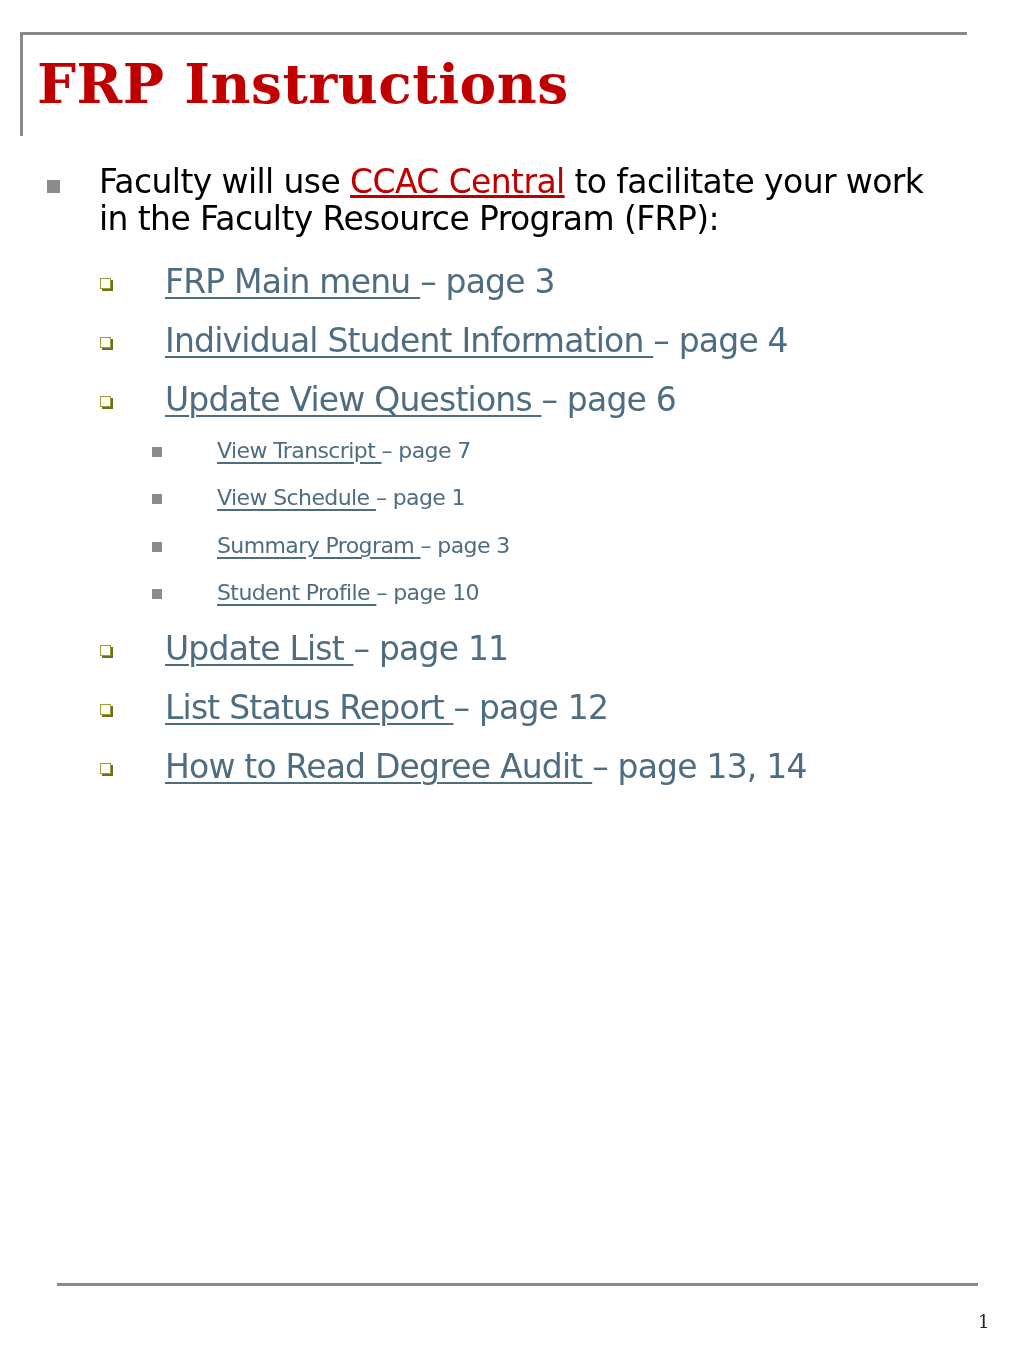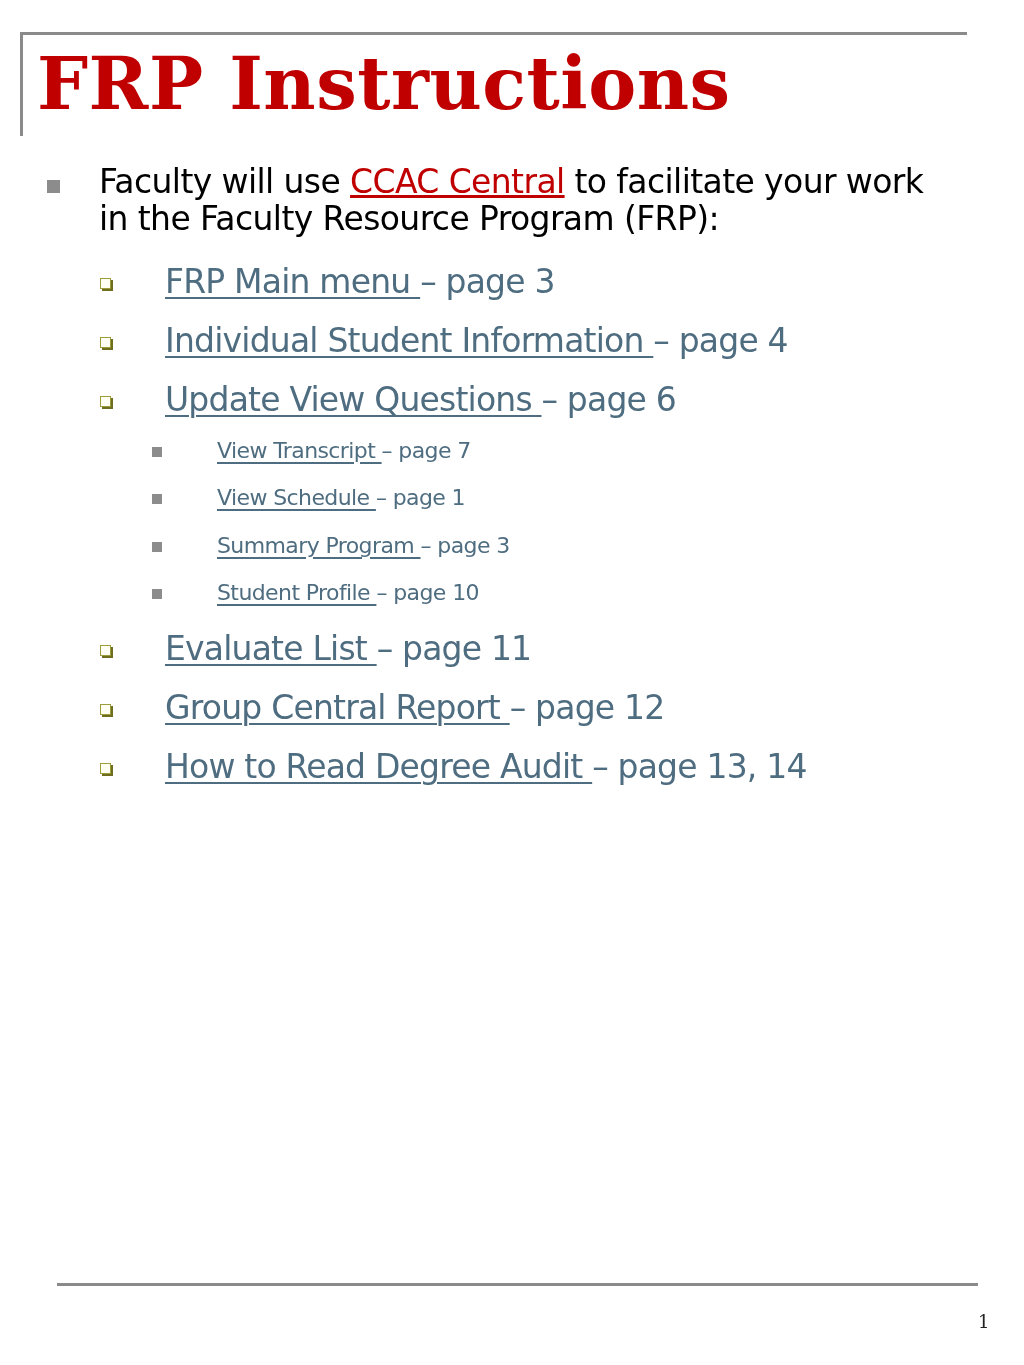--- a/index.html
+++ b/index.html
@@ -30,21 +30,21 @@
       height: 104px;
       background: #8a8a8a;
     }
     .title {
       position: absolute;
       left: 37px;
       top: 48px;
       margin: 0;
       font-family: "DejaVu Serif", serif;
       font-weight: bold;
-      font-size: 72px;
+      font-size: 55px;
       line-height: 72px;
       color: #c00000;
       letter-spacing: 0.5px;
     }
     .content {
       position: absolute;
       left: 0;
       top: 0;
       width: 1024px;
     }
@@ -196,26 +196,26 @@
     <div class="text"><a class="link">Summary Program </a><span>– page 3</span></div>
   </div>
 
   <div class="lvl3" style="top:577px;">
     <span class="bullet"></span>
     <div class="text"><a class="link">Student Profile </a><span>– page 10</span></div>
   </div>
 
   <div class="lvl2" style="top:629px;">
     <span class="bullet"></span>
-    <div class="text"><a class="link">Evaluate List </a><span>– page 11</span></div>
+    <div class="text"><a class="link">Update List </a><span>– page 11</span></div>
   </div>
 
   <div class="lvl2" style="top:688px;">
     <span class="bullet"></span>
-    <div class="text"><a class="link">Group Central Report </a><span>– page 12</span></div>
+    <div class="text"><a class="link">List Status Report </a><span>– page 12</span></div>
   </div>
 
   <div class="lvl2" style="top:747px;">
     <span class="bullet"></span>
     <div class="text"><a class="link">How to Read Degree Audit </a><span>– page 13, 14</span></div>
   </div>
 
 </div>
 
 <div class="footer-line"></div>

